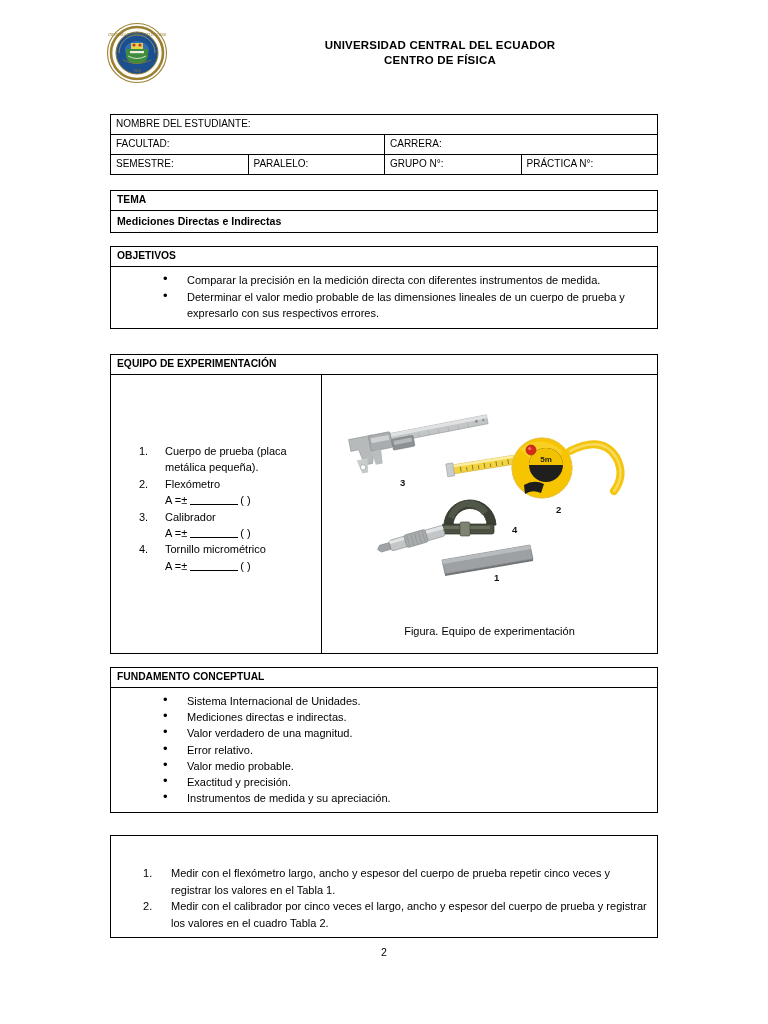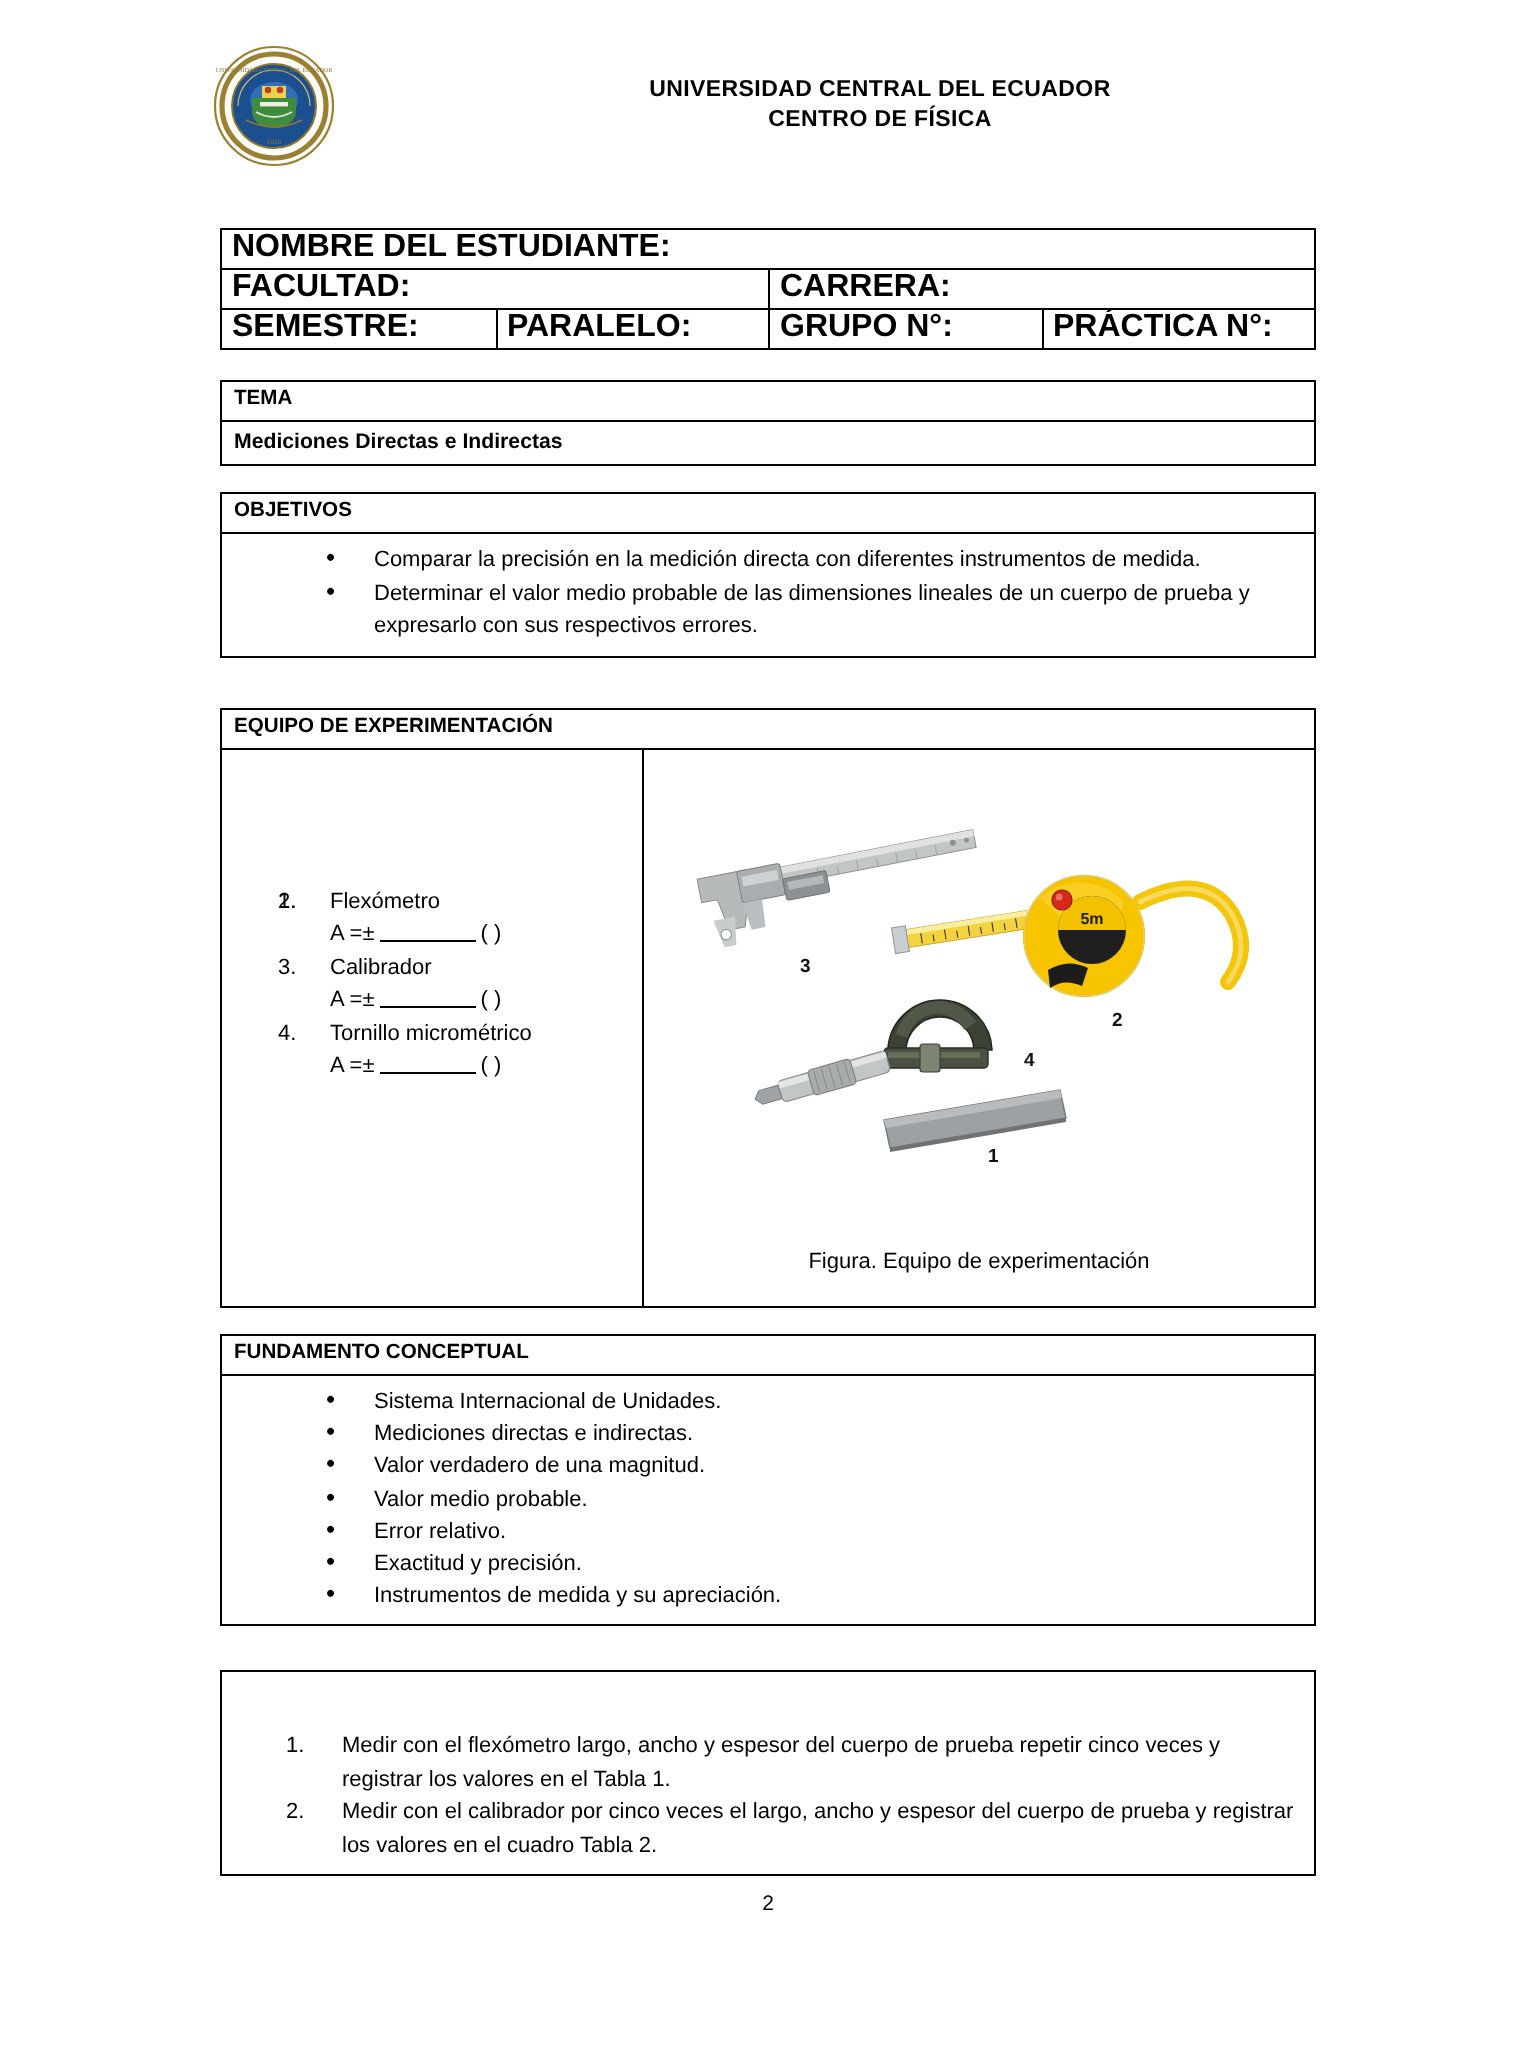--- a/index.html
+++ b/index.html
@@ -64,22 +64,22 @@
     display: flex;
     box-sizing: border-box;
   }
   .row + .row {
     border-top: 1.4px solid #000;
     justify-content: center;
   }
   .cell {
     box-sizing: border-box;
     padding: 2px 5px 3px 5px;
-    font-size: 16px;
-    font-weight: bold;
+    font-size: 10px;
+    font-weight: normal;
     line-height: 14px;
     white-space: nowrap;
     overflow: hidden;
   }
   .cell + .cell {
     border-left: 1.4px solid #000;
   }
   .hdr-cell {
     box-sizing: border-box;
     padding: 2px 5px 3px 6px;
@@ -282,20 +282,21 @@
     <div class="row">
       <div class="hdr-cell" style="width:100%;">EQUIPO DE EXPERIMENTACIÓN</div>
     </div>
     <div class="row">
       <div class="equip-inner" style="width:100%;">
 
         <div class="equip-left">
           <ol class="equiplist">
             <li>
               <span class="num">1.</span>
+              <span>Cuerpo de prueba (placa metálica pequeña).</span>
             </li>
             <li>
               <span class="num">2.</span>
               <span>Flexómetro</span><br>
               <span>A =±</span><span class="blankline"></span><span>(    )</span>
             </li>
             <li>
               <span class="num">3.</span>
               <span>Calibrador</span><br>
               <span>A =±</span><span class="blankline"></span><span>(    )</span>
@@ -415,22 +416,22 @@
   <div class="block" style="top:667px;">
     <div class="row">
       <div class="hdr-cell" style="width:100%;">FUNDAMENTO CONCEPTUAL</div>
     </div>
     <div class="row">
       <div style="width:100%; padding:5px 0 6px 0; box-sizing:border-box;">
         <ul class="bullets tight">
           <li>Sistema Internacional de Unidades.</li>
           <li>Mediciones directas e indirectas.</li>
           <li>Valor verdadero de una magnitud.</li>
+          <li>Error relativo.</li>
           <li>Valor medio probable.</li>
-          <li>Error relativo.</li>
           <li>Exactitud y precisión.</li>
           <li>Instrumentos de medida y su apreciación.</li>
         </ul>
       </div>
     </div>
   </div>
 
   <div class="block" style="top:835px;">
     <div class="row">
       <div style="width:100%; padding:5px 0 6px 0; box-sizing:border-box;margin-top:24px;">

